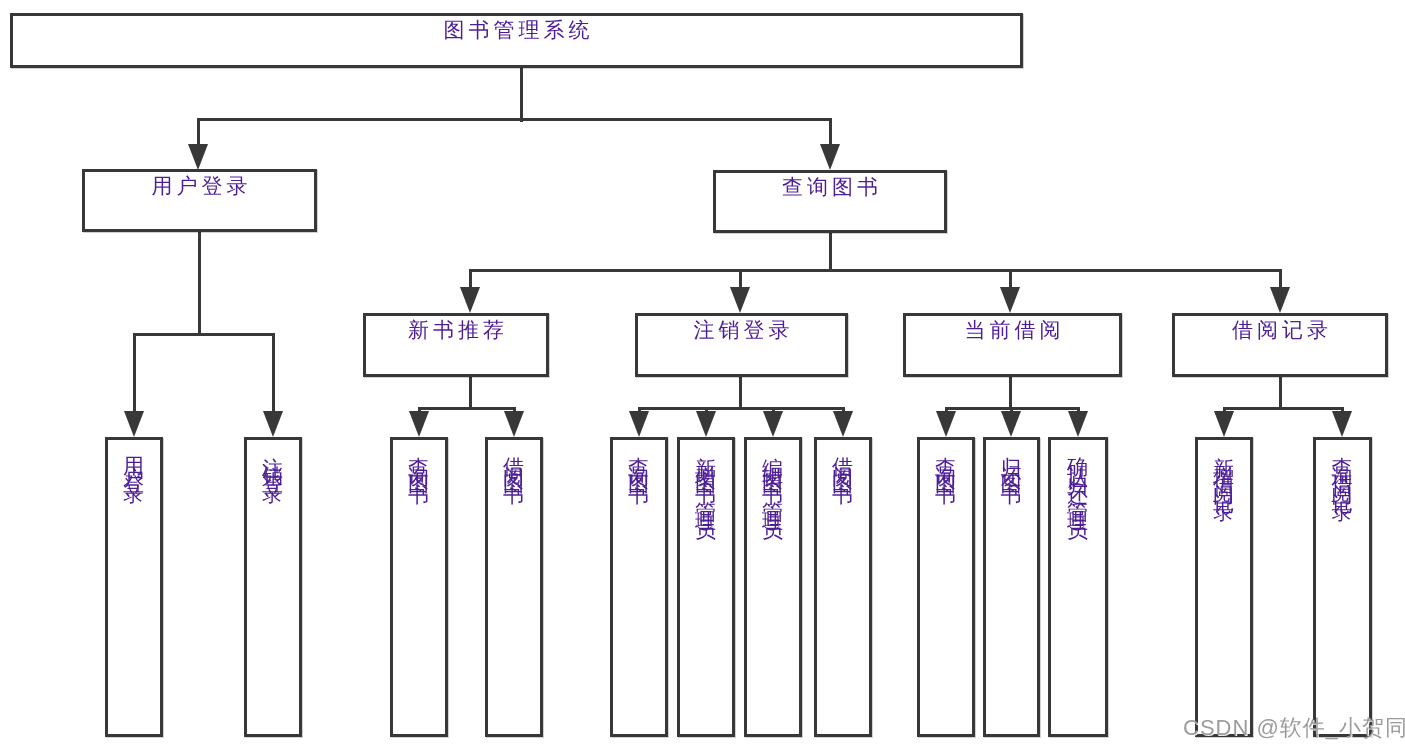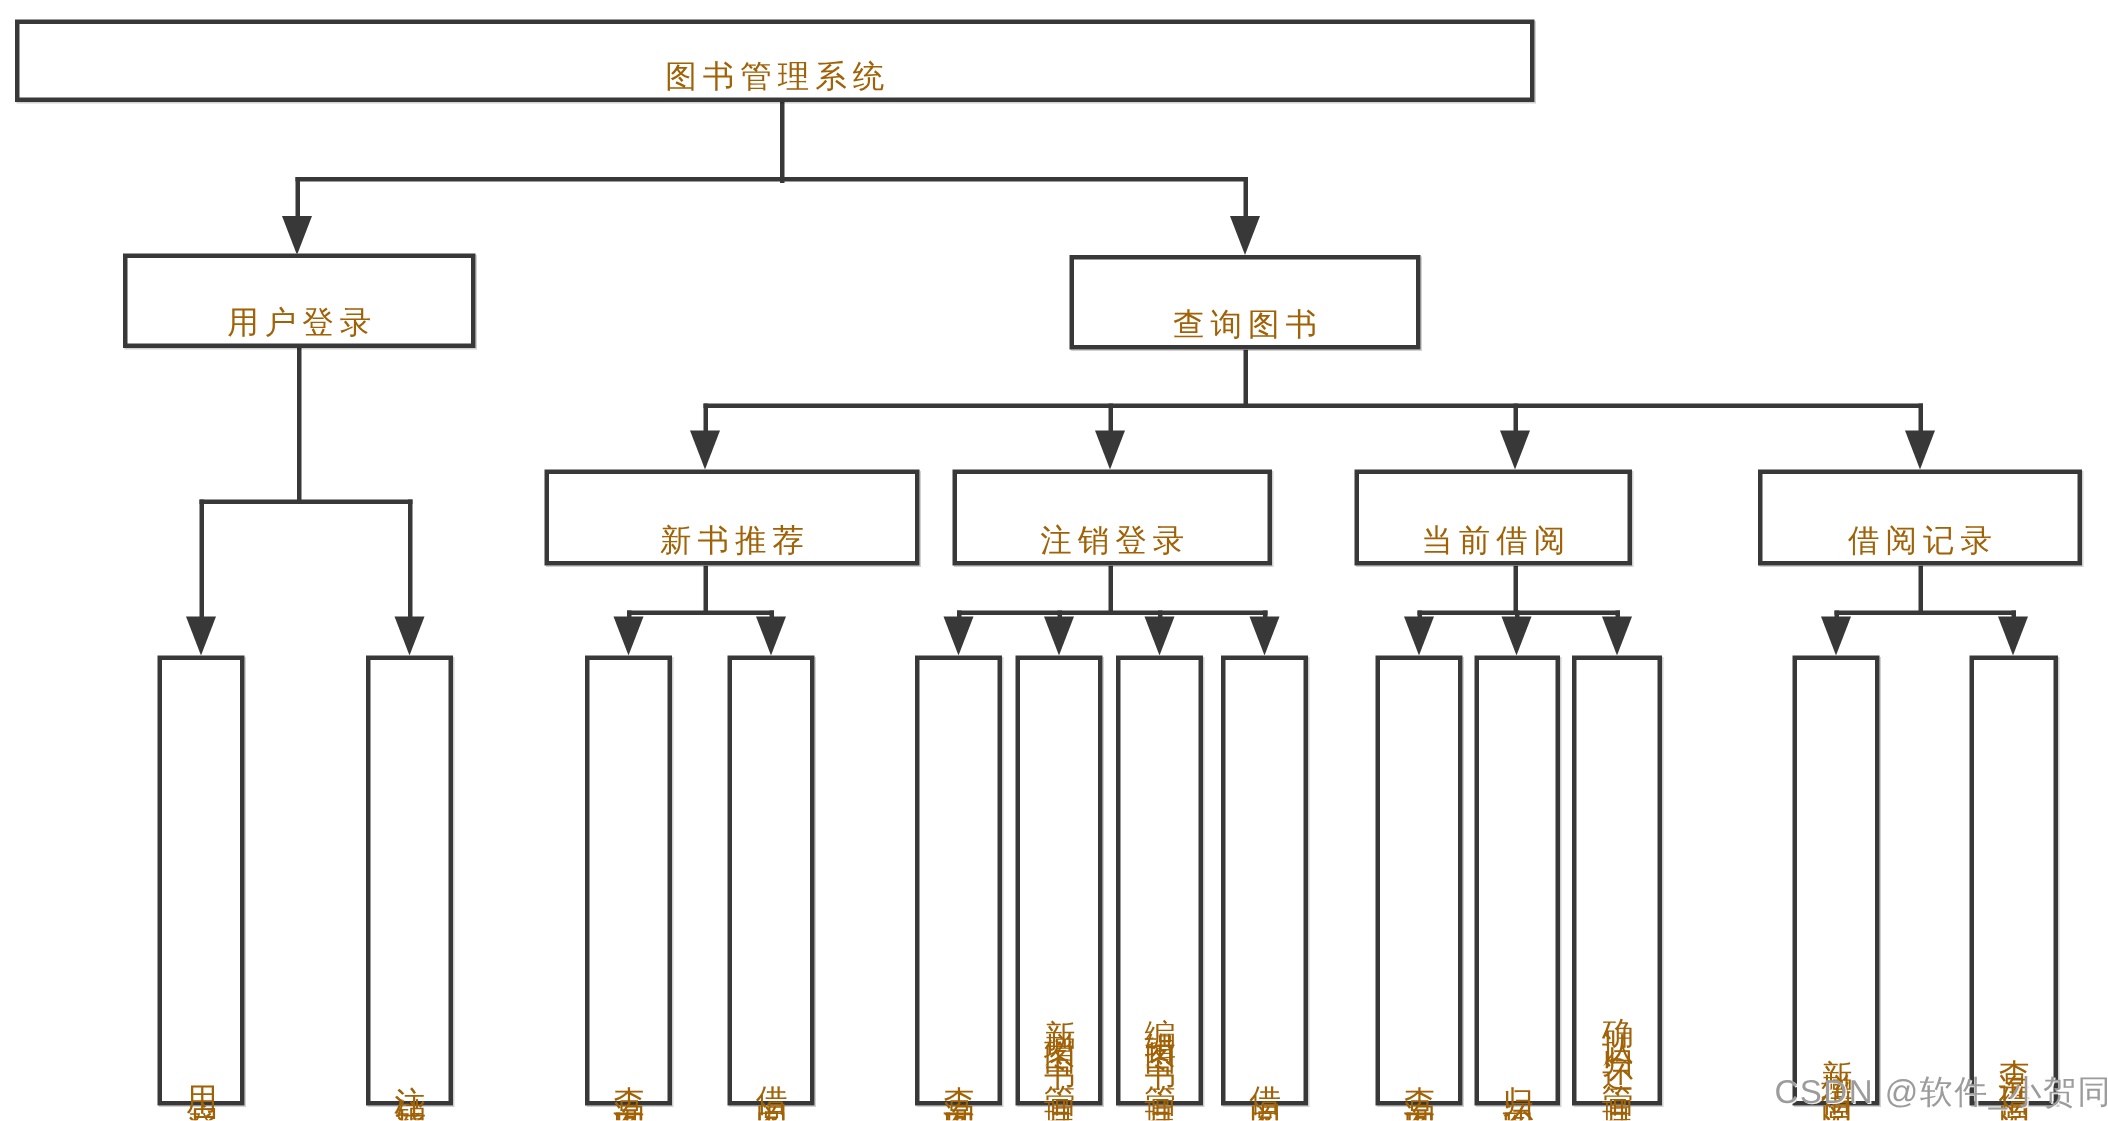--- a/index.html
+++ b/index.html
@@ -10,23 +10,23 @@
     background: #ffffff;
     font-family: "Liberation Sans", "DejaVu Sans", sans-serif;
     overflow: hidden;
   }
   .box {
     position: absolute;
     background: #ffffff;
     border: 3px solid #383838;
     box-sizing: border-box;
     display: flex;
-    align-items: flex-end;
+    align-items: flex-start;
     justify-content: center;
-    color: #a16207;
+    color: #4c1d95;
     box-shadow: 1px 1px 0 rgba(0,0,0,0.18);
     z-index: 2;
   }
   .box.h span {
     font-size: 21px;
     letter-spacing: 4px;
     white-space: nowrap;
     margin-right: -4px;
   }
   .box.v span {
@@ -126,27 +126,27 @@
     <span>图书管理系统</span>
   </div>
 
   <div class="box h" style="left:82px; top:169px; width:235px; height:63px;">
     <span>用户登录</span>
   </div>
   <div class="box h" style="left:713px; top:170px; width:234px; height:63px;">
     <span>查询图书</span>
   </div>
 
-  <div class="box h" style="left:363px; top:313px; width:250px; height:64px;">
+  <div class="box h" style="left:363px; top:313px; width:186px; height:64px;">
     <span>新书推荐</span>
   </div>
   <div class="box h" style="left:635px; top:313px; width:213px; height:64px;">
     <span>注销登录</span>
   </div>
-  <div class="box h" style="left:903px; top:313px; width:185px; height:64px;">
+  <div class="box h" style="left:903px; top:313px; width:219px; height:64px;">
     <span>当前借阅</span>
   </div>
   <div class="box h" style="left:1172px; top:313px; width:216px; height:64px;">
     <span>借阅记录</span>
   </div>
 
   <div class="box v" style="left:105px; top:437px; width:58px; height:300px;">
     <span>用户登录</span>
   </div>
   <div class="box v" style="left:244px; top:437px; width:58px; height:300px;">

